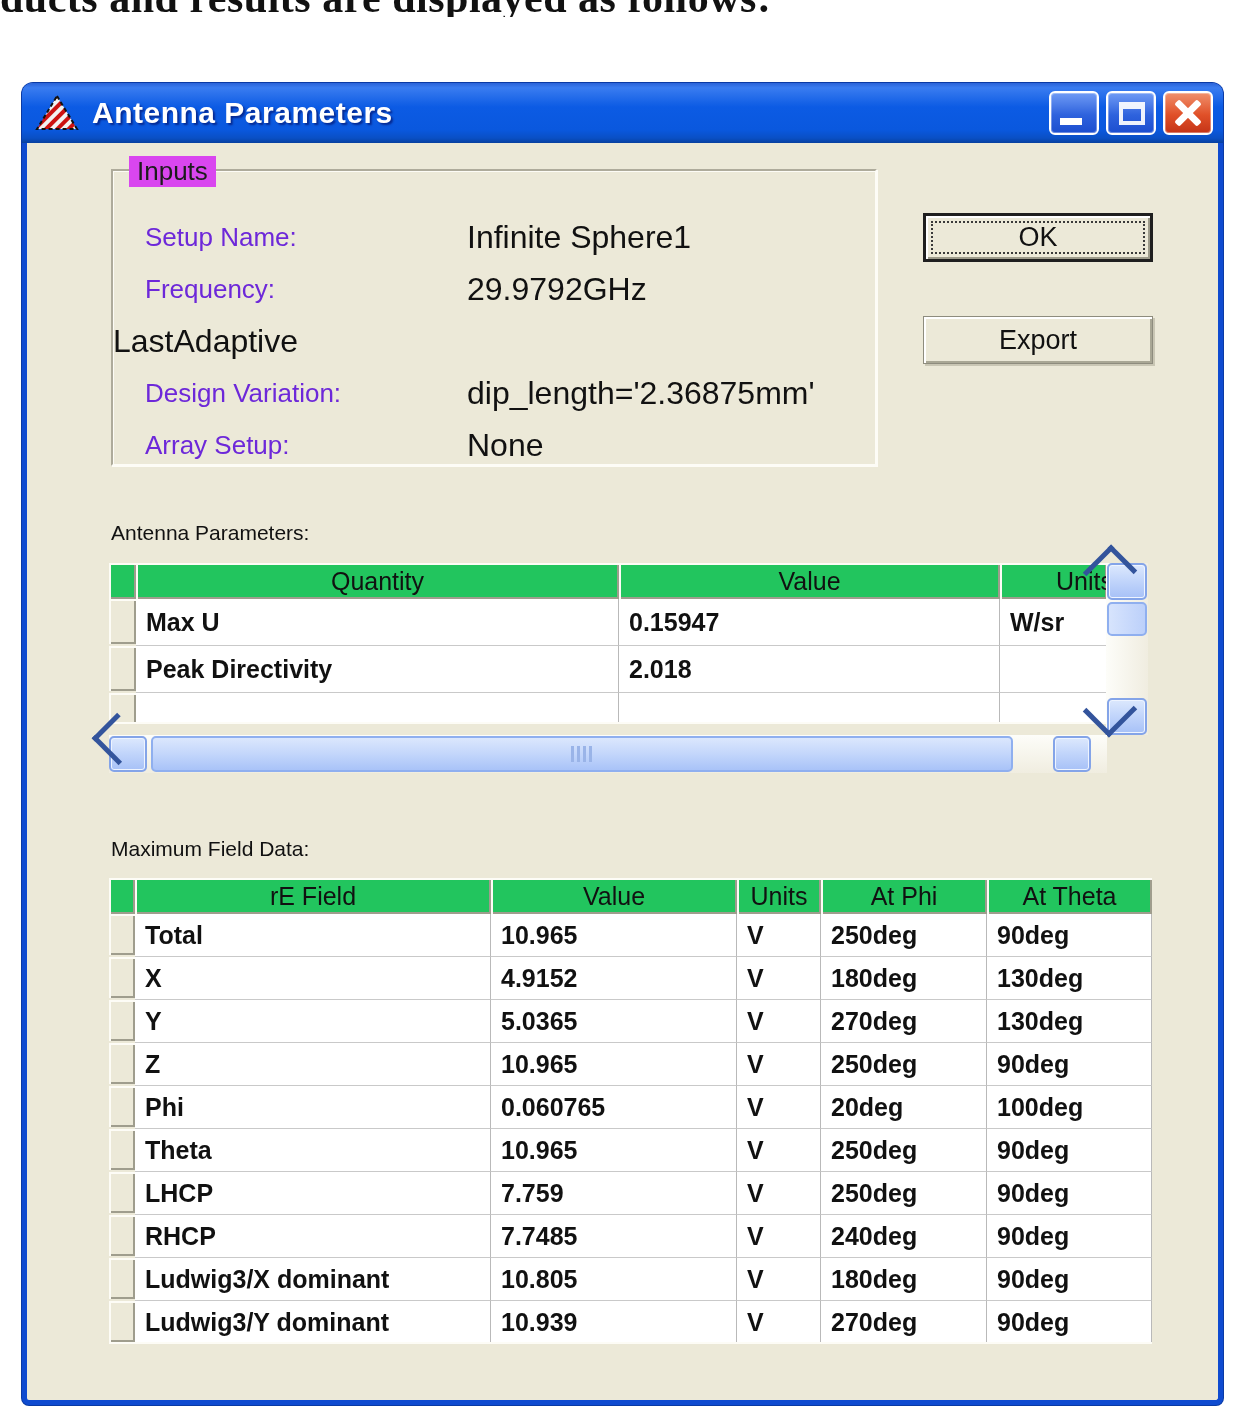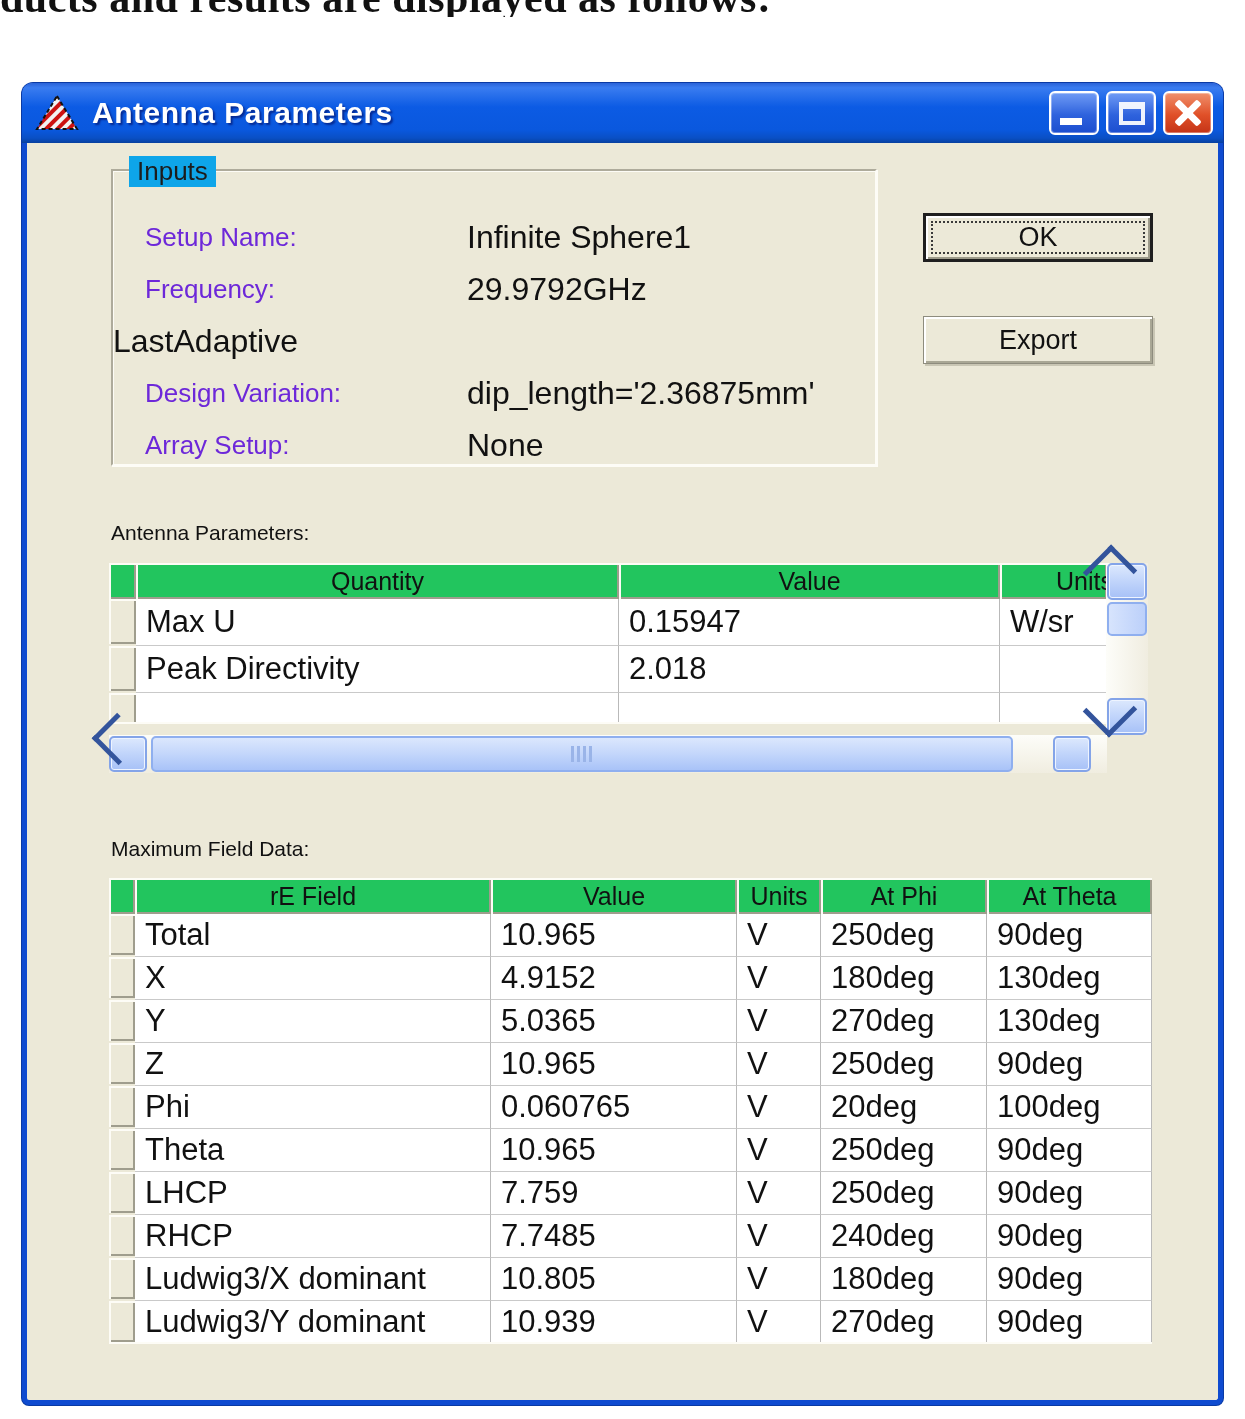--- a/index.html
+++ b/index.html
@@ -34,21 +34,21 @@
       width:32px; height:7px; background:#fff; border-radius:2px; }
   .glyph-x:before { transform:translate(-50%,-50%) rotate(45deg); }
   .glyph-x:after  { transform:translate(-50%,-50%) rotate(-45deg); }
 
   .client { position:absolute; left:0; top:60px; width:1191px; height:1257px; }
 
   
   .groupbox { position:absolute; left:84px; top:26px; width:766px; height:297px;
               border:2px solid #d7d4c2; border-color:#aeab9b #fdfcf6 #fdfcf6 #aeab9b;
               box-shadow:inset 1px 1px 0 #fdfcf6, 1px 1px 0 #fdfcf6; }
-  .groupbox .legend { position:absolute; left:16px; top:-15px; background:#0ea5e9;
+  .groupbox .legend { position:absolute; left:16px; top:-15px; background:#d946ef;
                       padding:0 8px; font-size:26px; color:#1c1c1c; }
   .fieldrow { position:absolute; left:0; width:100%; height:52px; display:flex; align-items:center; }
   .flabel { margin-left:32px; width:322px; font-size:26px; color:#6d28d9; }
   .fvalue { font-size:32px; color:#111; }
 
   
   .btn { position:absolute; background:#ece9d8; font-size:27px; color:#111;
          display:flex; align-items:center; justify-content:center; cursor:pointer; }
   .btn-ok { left:896px; top:70px; width:230px; height:49px;
             border:3px solid #1f1f1f;
@@ -70,22 +70,22 @@
   .tbl2 { left:82px; top:735px; width:1043px; height:466px;
           grid-template-columns:26px 356px 246px 84px 166px 165px;
           grid-template-rows:36px repeat(10,43px); }
   .hcell { background:#22c55e; display:flex; align-items:center; justify-content:center;
            font-size:25px; color:#111; white-space:nowrap; overflow:hidden;
            box-shadow:inset 2px 2px 0 #fdfcf6, inset -2px -2px 0 #9f9d8d; cursor:default; }
   .hcell.units-clip { justify-content:flex-start; padding-left:56px; }
   .rowhdr { background:#ece9d8; box-shadow:inset 2px 2px 0 #fdfcf6, inset -2px -2px 0 #9f9d8d;
             border-bottom:2px solid #ece9d8; }
   .cell { background:#ffffff; border-right:1px solid #b9b9b9; border-bottom:1px solid #c9c9c9;
-          display:flex; align-items:center; padding-left:10px; font-size:31px; color:#111;
-          white-space:nowrap; overflow:hidden; }
+          display:flex; align-items:center; padding-left:10px; font-size:25px; color:#111;
+          white-space:nowrap; overflow:hidden;font-weight:bold; }
 
   
   .sbtn { background:linear-gradient(180deg,#dce8fd 0%,#c3d6fb 45%,#a7c1f7 100%);
           border:2px solid #84a4e8; border-radius:5px; position:relative; cursor:pointer;
           box-shadow:inset 0 0 0 1px #eef4ff; }
   .chev { position:absolute; left:50%; top:50%; width:11px; height:11px;
           border-left:5px solid #33549c; border-bottom:5px solid #33549c; }
   .chev.up    { transform:translate(-50%,-32%) rotate(135deg); }
   .chev.down  { transform:translate(-50%,-68%) rotate(-45deg); }
   .chev.left  { transform:translate(-32%,-50%) rotate(45deg); }

